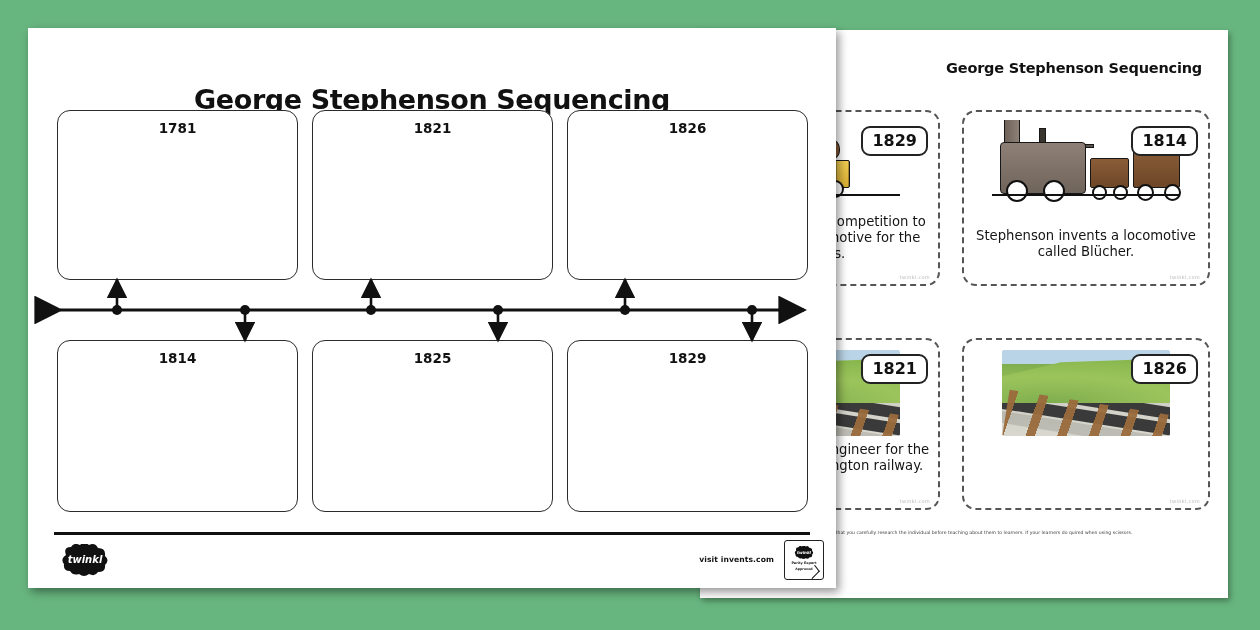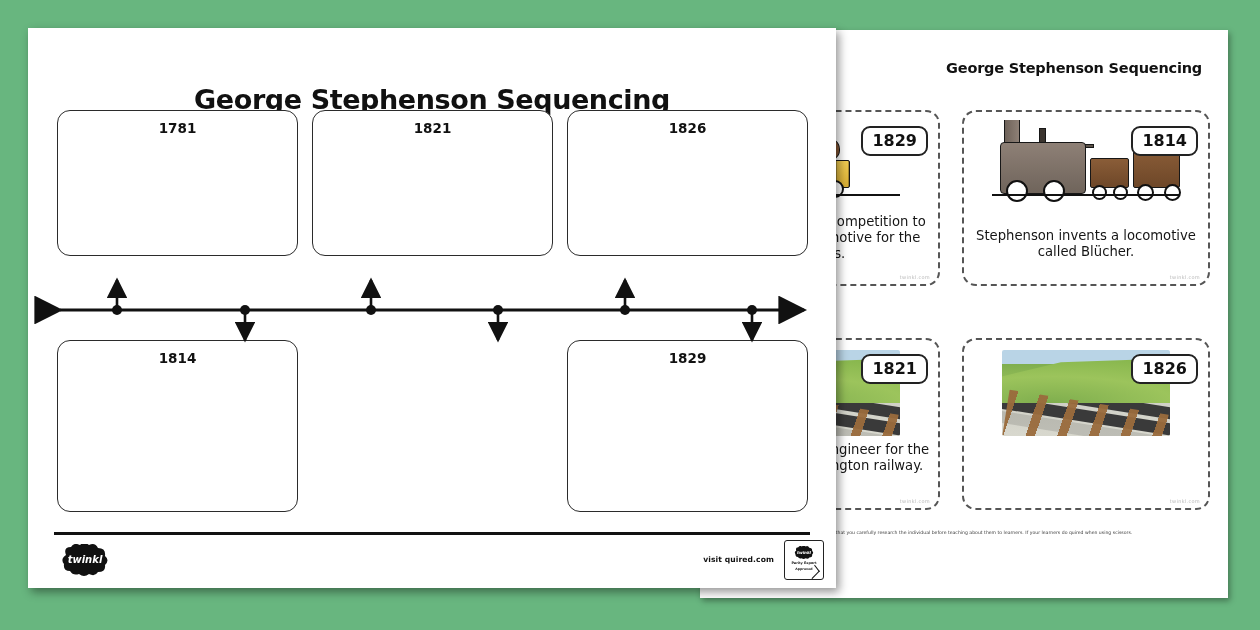--- a/index.html
+++ b/index.html
@@ -199,21 +199,21 @@
   }
   .slot .slot-year {
     position: absolute;
     left: 0; right: 0; top: 9px;
     text-align: center;
     font-size: 13.5px;
     font-weight: bold;
     color: #111;
     font-family: "DejaVu Sans", sans-serif;
   }
-  .slot.top { top: 82px; height: 146px; }
+  .slot.top { top: 82px; height: 170px; }
   .slot.bottom { top: 312px; height: 172px; }
   .col1 { left: 29px; }
   .col2 { left: 284px; }
   .col3 { left: 539px; }
 
   
   #timeline {
     position: absolute;
     left: 0; top: 0; width: 808px; height: 560px;
     pointer-events: none;
@@ -348,20 +348,23 @@
     <div class="slot top col2">
       <div class="slot-year">1821</div>
     </div>
     <div class="slot top col3">
       <div class="slot-year">1826</div>
     </div>
 
     <div class="slot bottom col1">
       <div class="slot-year">1814</div>
     </div>
+    <div class="slot bottom col2">
+      <div class="slot-year">1825</div>
+    </div>
     <div class="slot bottom col3">
       <div class="slot-year">1829</div>
     </div>
 
     <svg id="timeline" viewBox="0 0 808 560">
       <defs>
         <marker id="ah-r" markerWidth="9" markerHeight="9" refX="8" refY="4.5" orient="auto">
           <path d="M0,0 L9,4.5 L0,9 z" fill="#111"></path>
         </marker>
         <marker id="ah-l" markerWidth="9" markerHeight="9" refX="8" refY="4.5" orient="auto">
@@ -395,21 +398,21 @@
 
     <div id="footer-rule"></div>
 
     <div id="twinkl-logo">
       <svg viewBox="0 0 58 32" width="58" height="32">
         <path d="M10 11 q-3 -8 5 -8 q3 -5 9 -2 q4 -4 9 0 q6 -3 9 3 q8 0 7 8 q5 4 0 9 q1 7 -7 7 q-3 5 -9 2 q-5 4 -10 0 q-6 2 -9 -3 q-7 0 -6 -7 q-4 -5 2 -9 z" fill="#111"></path>
         <text x="29" y="19" text-anchor="middle" fill="#fff" font-family="DejaVu Sans, sans-serif" font-size="10" font-weight="bold" font-style="italic">twinkl</text>
       </svg>
     </div>
 
-    <div id="visit-text">visit quired.com</div>
+    <div id="visit-text">visit invents.com</div>
 
     <div id="twinkl-badge">
       <svg class="b-cloud" viewBox="0 0 58 32">
         <path d="M10 11 q-3 -8 5 -8 q3 -5 9 -2 q4 -4 9 0 q6 -3 9 3 q8 0 7 8 q5 4 0 9 q1 7 -7 7 q-3 5 -9 2 q-5 4 -10 0 q-6 2 -9 -3 q-7 0 -6 -7 q-4 -5 2 -9 z" fill="#111"></path>
         <text x="29" y="19" text-anchor="middle" fill="#fff" font-family="DejaVu Sans, sans-serif" font-size="10" font-weight="bold" font-style="italic">twinkl</text>
       </svg>
       <div class="b-line1">Parity Expert</div>
       <div class="b-line2">Approved</div>
       <div class="b-tick"></div>
     </div>

